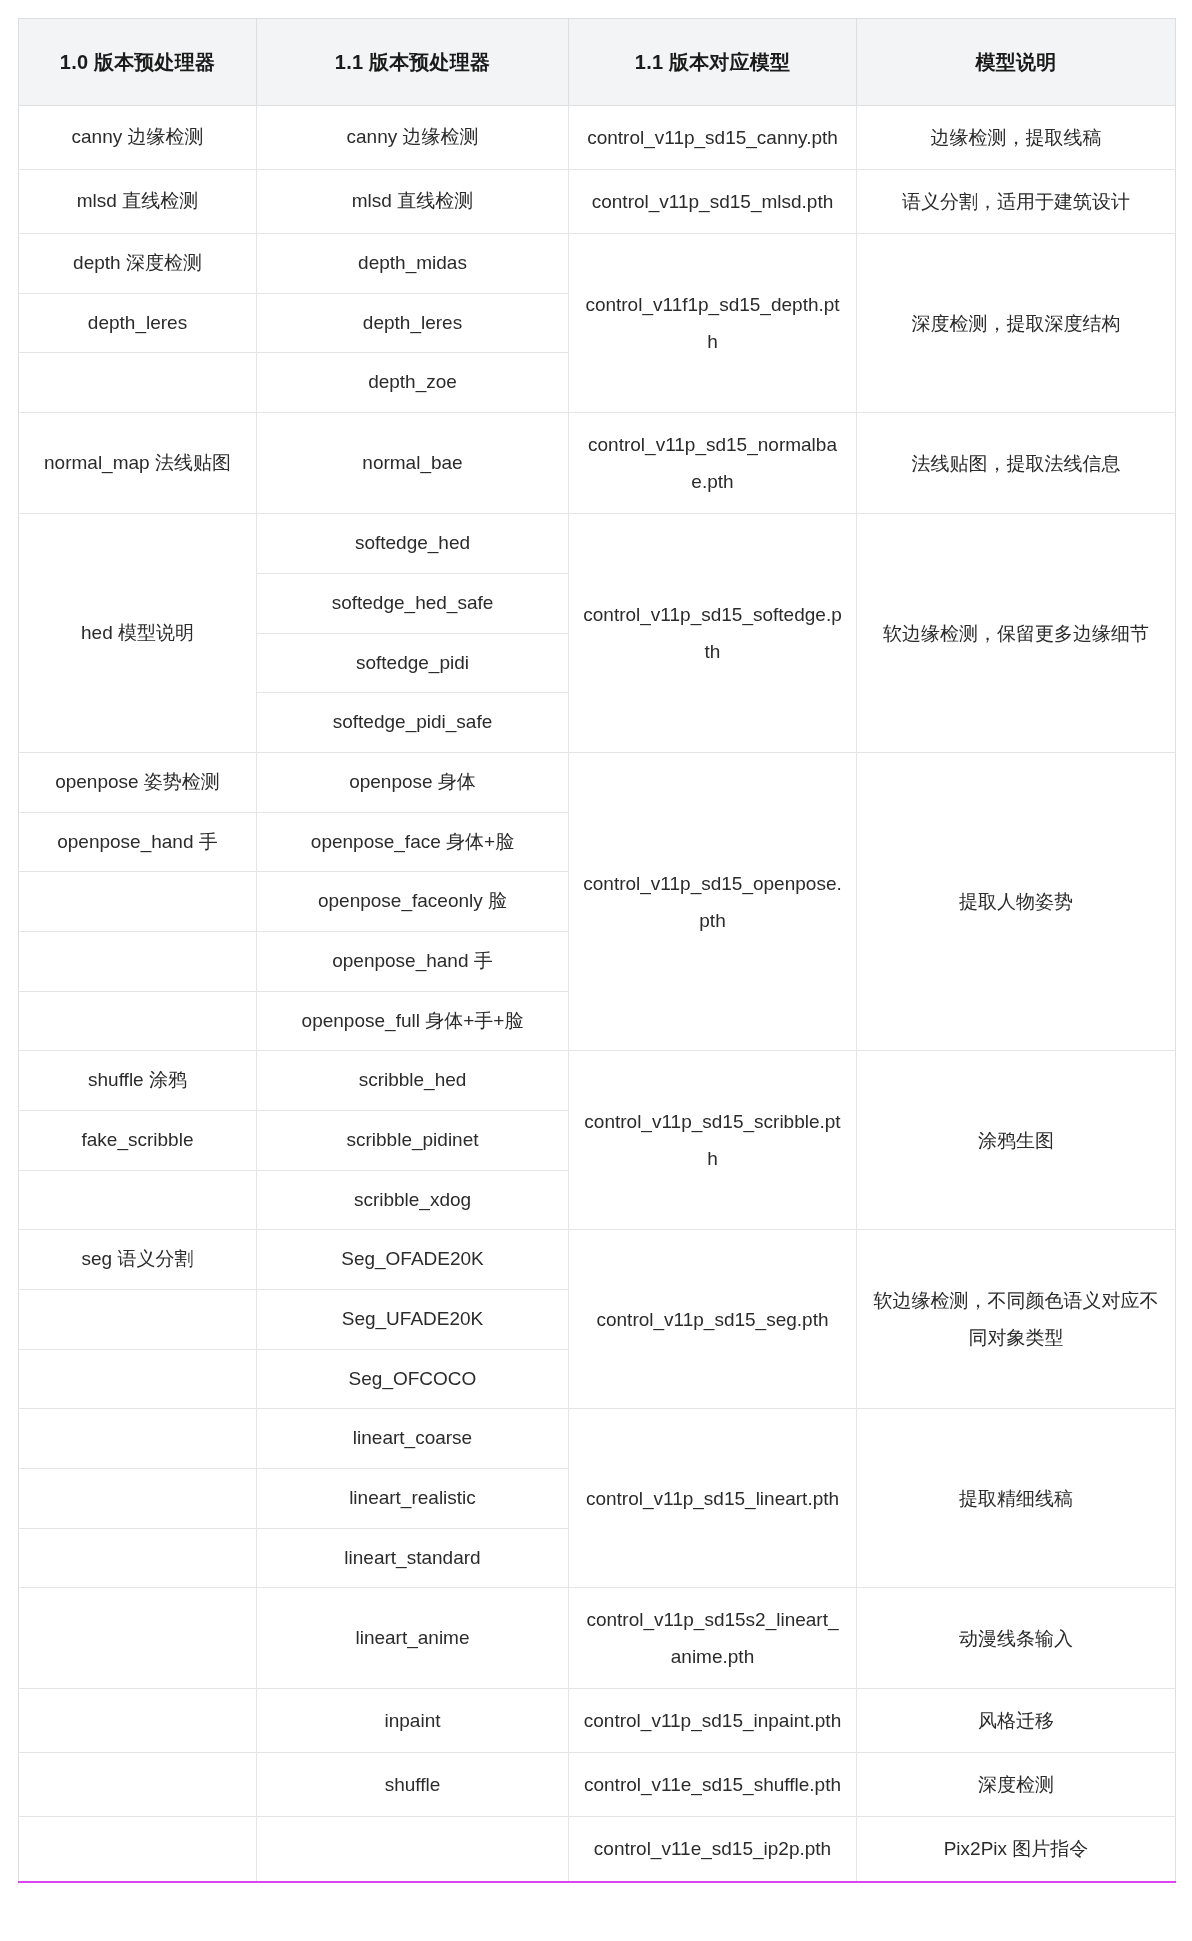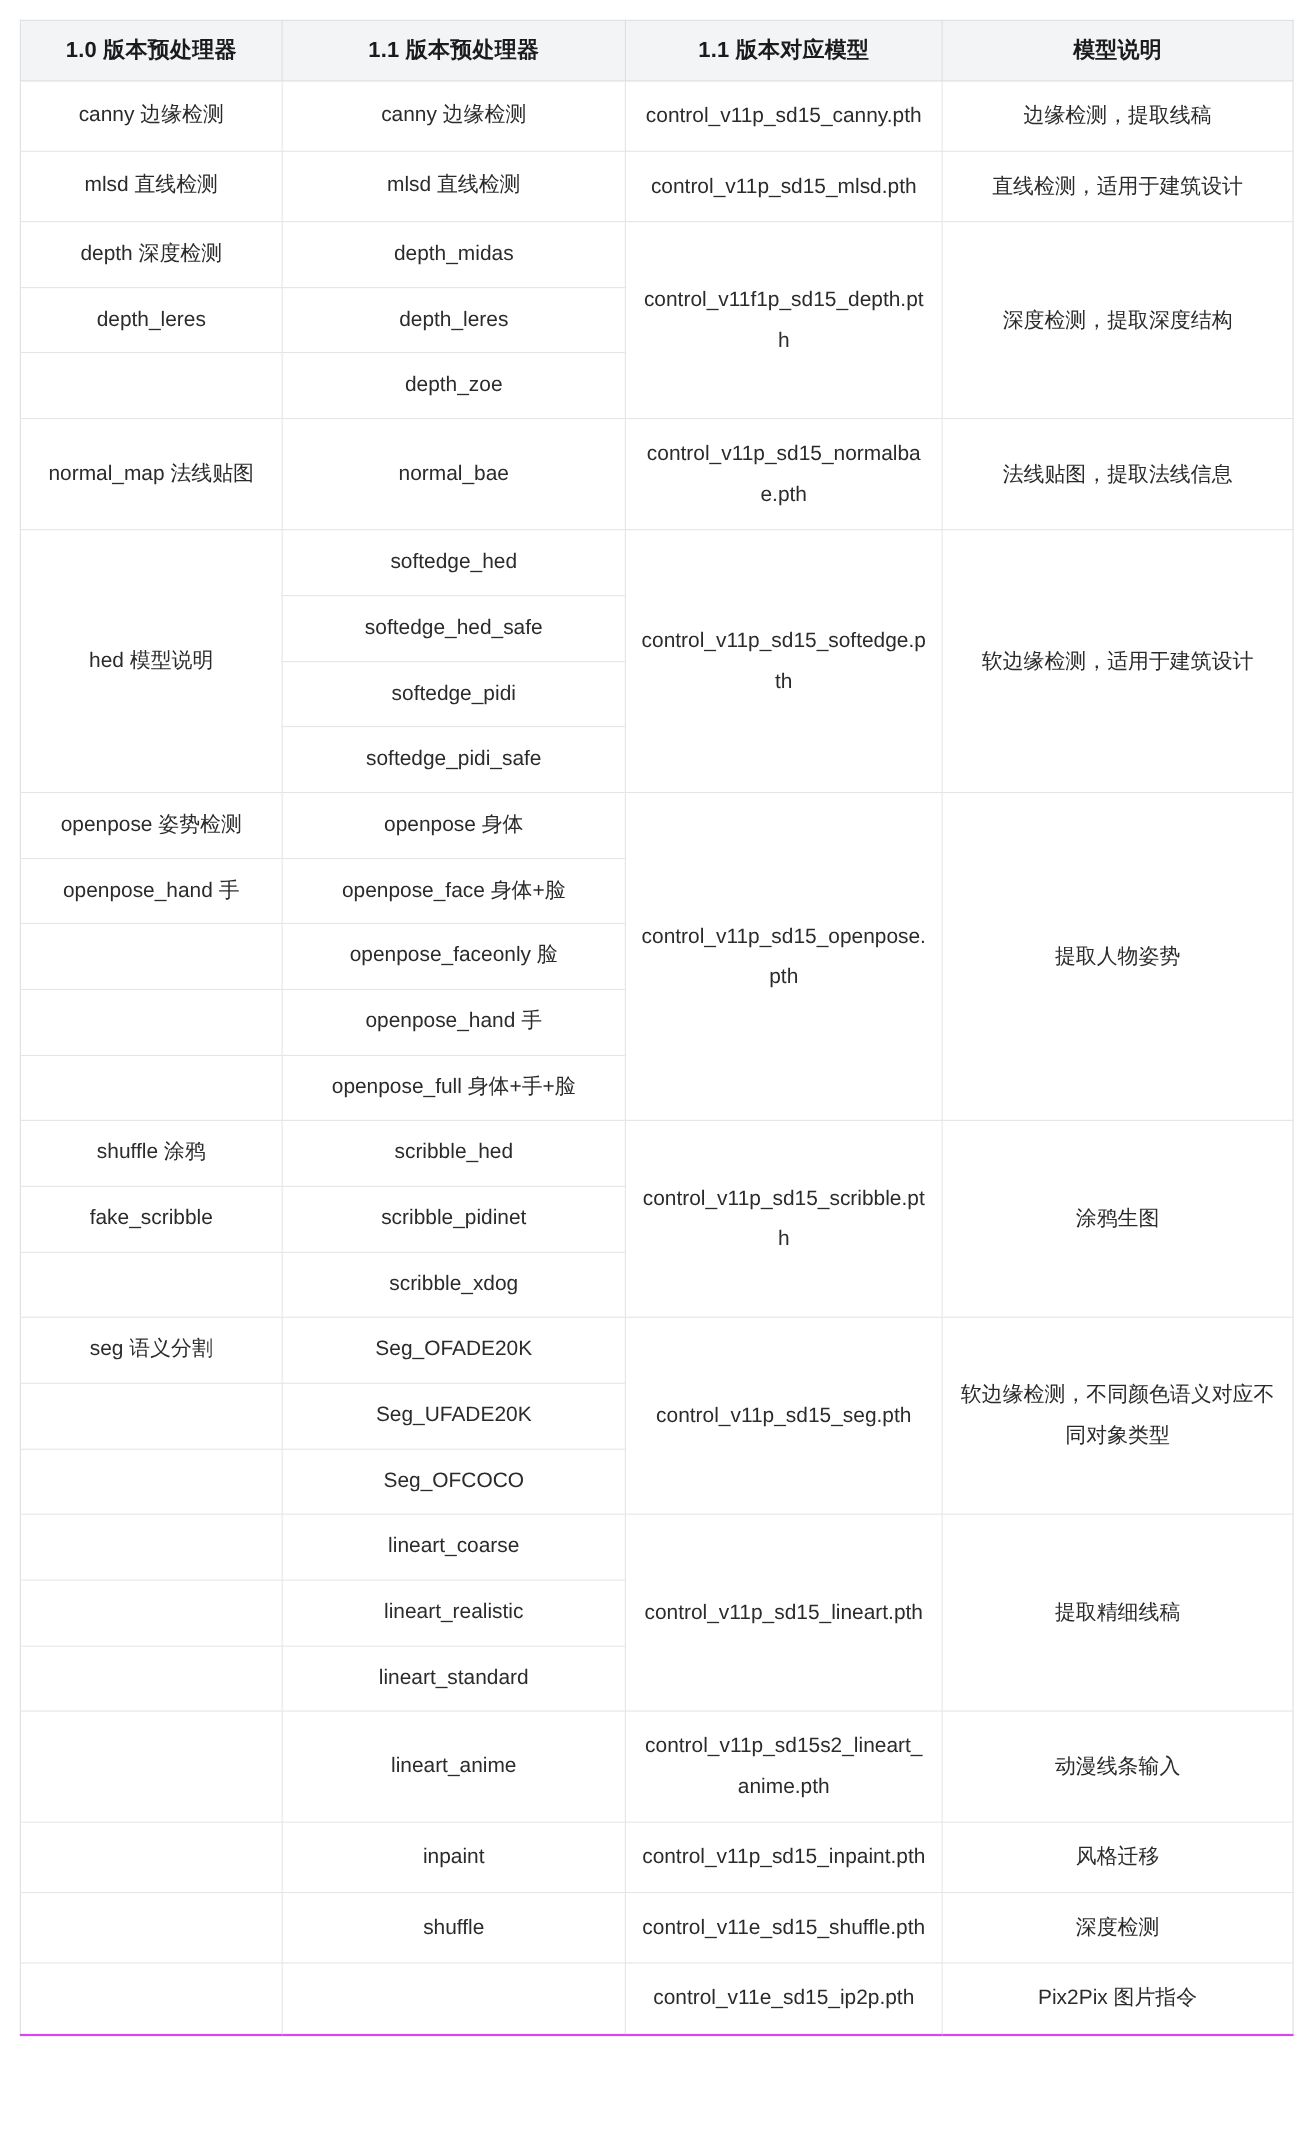--- a/index.html
+++ b/index.html
@@ -29,21 +29,21 @@
   table.ctrl-table col.c3 { width: 288px; }
   table.ctrl-table col.c4 { width: 319px; }
 
   thead th {
     background: #f3f4f5;
     border: 1px solid #dcdee0;
     font-size: 20px;
     font-weight: 700;
     color: #1b1b1b;
     text-align: center;
-    padding: 12px 10px;
+    padding: 28px 10px;
     line-height: 1.5;
     letter-spacing: 0.2px;
   }
   tbody td {
     border: 1px solid #e3e5e7;
     font-size: 19px;
     font-weight: 400;
     color: #2b2b2b;
     text-align: center;
     vertical-align: middle;
@@ -81,21 +81,21 @@
         <tr>
           <td class="pre10">canny 边缘检测</td>
           <td class="pre11">canny 边缘检测</td>
           <td class="model" rowspan="1">control_v11p_sd15_canny.pth</td>
           <td class="desc" rowspan="1">边缘检测，提取线稿</td>
         </tr>
         <tr>
           <td class="pre10">mlsd 直线检测</td>
           <td class="pre11">mlsd 直线检测</td>
           <td class="model" rowspan="1">control_v11p_sd15_mlsd.pth</td>
-          <td class="desc" rowspan="1">直线检测，适用于建筑设计</td>
+          <td class="desc" rowspan="1">语义分割，适用于建筑设计</td>
         </tr>
         <tr>
           <td class="pre10">depth 深度检测</td>
           <td class="pre11">depth_midas</td>
           <td class="model" rowspan="3">control_v11f1p_sd15_depth.pth</td>
           <td class="desc" rowspan="3">深度检测，提取深度结构</td>
         </tr>
         <tr>
           <td class="pre10">depth_leres</td>
           <td class="pre11">depth_leres</td>
@@ -107,21 +107,21 @@
         <tr>
           <td class="pre10">normal_map 法线贴图</td>
           <td class="pre11">normal_bae</td>
           <td class="model" rowspan="1">control_v11p_sd15_normalbae.pth</td>
           <td class="desc" rowspan="1">法线贴图，提取法线信息</td>
         </tr>
         <tr>
           <td class="pre10" rowspan="4">hed 模型说明</td>
           <td class="pre11">softedge_hed</td>
           <td class="model" rowspan="4">control_v11p_sd15_softedge.pth</td>
-          <td class="desc" rowspan="4">软边缘检测，适用于建筑设计</td>
+          <td class="desc" rowspan="4">软边缘检测，保留更多边缘细节</td>
         </tr>
         <tr>
           <td class="pre11">softedge_hed_safe</td>
         </tr>
         <tr>
           <td class="pre11">softedge_pidi</td>
         </tr>
         <tr>
           <td class="pre11">softedge_pidi_safe</td>
         </tr>

